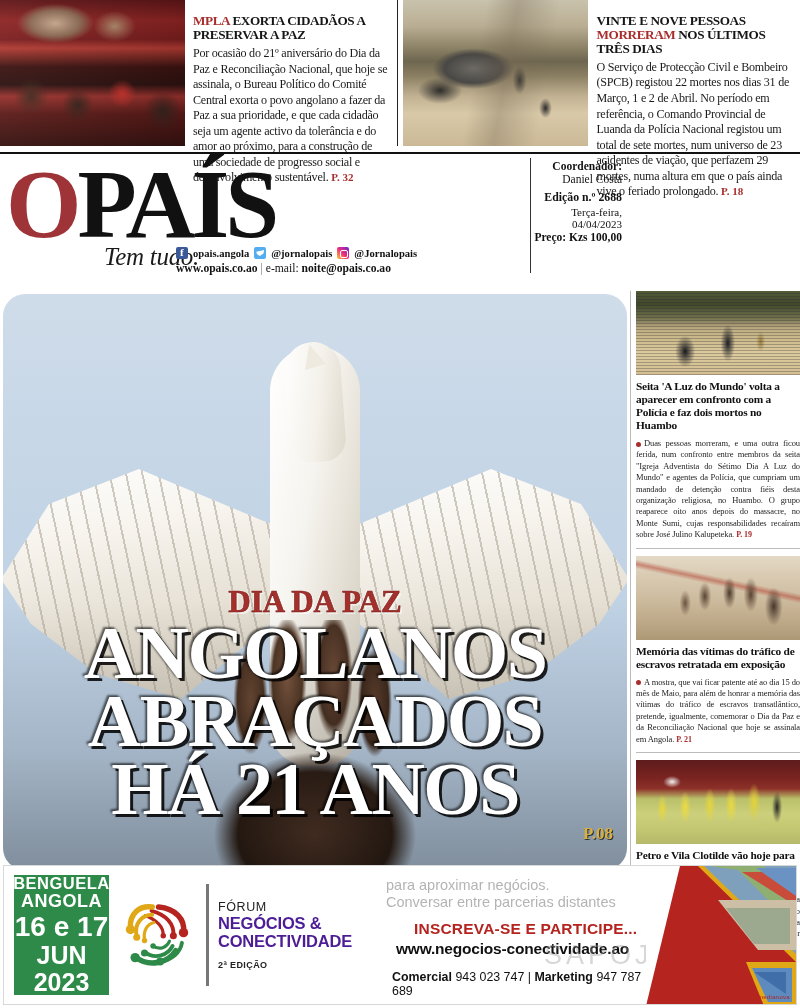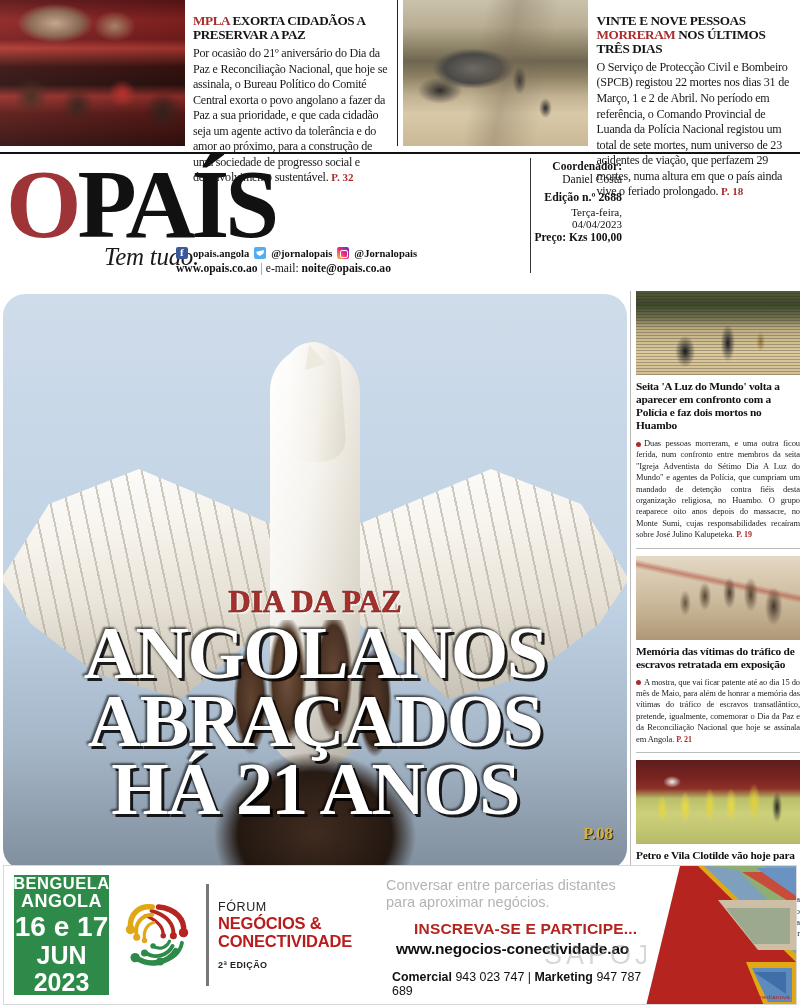--- a/index.html
+++ b/index.html
@@ -232,21 +232,21 @@
 
   .ad-logo { width:95px; display:flex; align-items:center; justify-content:center; }
   .swirl { width:78px; height:78px; position:relative; }
   .ad-forum { width:170px; display:flex; flex-direction:column; justify-content:center;
               padding-left:14px; position:relative; }
   .ad-forum::before { content:""; position:absolute; left:2px; top:18px; bottom:18px;
                       width:3px; background:#777; }
   .ad-forum .f1 { font-family:"Liberation Sans",sans-serif; font-size:12.5px; color:#222;
                   letter-spacing:0.6px; }
   .ad-forum .f2 { font-family:"Liberation Sans",sans-serif; font-weight:bold; font-size:16.5px;
-                  color:#b91c1c; letter-spacing:-0.2px; line-height:1.12; }
+                  color:#4c1d95; letter-spacing:-0.2px; line-height:1.12; }
   .ad-forum .f3 { font-family:"Liberation Sans",sans-serif; font-weight:bold; font-size:9px;
                   color:#222; margin-top:10px; letter-spacing:0.4px; }
   .ad-copy { flex:1; padding:11px 0 0 12px; position:relative; }
   .ad-copy .c1 { font-family:"Liberation Sans",sans-serif; font-size:14.5px; color:#b4b4b4;
                  line-height:1.15; }
   .ad-copy .c2 { font-family:"Liberation Sans",sans-serif; font-weight:bold; font-size:15.5px;
                  color:#b5231f; margin:10px 0 0 28px; letter-spacing:0.2px; }
   .ad-copy .c3 { font-family:"Liberation Sans",sans-serif; font-weight:bold; font-size:15.5px;
                  color:#111; margin:2px 0 0 10px; letter-spacing:-0.2px; }
   .ad-copy .c4 { font-family:"Liberation Sans",sans-serif; font-size:12.4px; color:#111;
@@ -431,22 +431,22 @@
     </div>
 
     <div class="ad-forum">
       <div class="f1">FÓRUM</div>
       <div class="f2">NEGÓCIOS &amp;</div>
       <div class="f2">CONECTIVIDADE</div>
       <div class="f3">2ª EDIÇÃO</div>
     </div>
 
     <div class="ad-copy">
+      <div class="c1">para aproximar negócios.</div>
       <div class="c1">Conversar entre parcerias distantes</div>
-      <div class="c1">para aproximar negócios.</div>
       <div class="c2">INSCREVA-SE E PARTICIPE...</div>
       <div class="c3">www.negocios-conectividade.ao</div>
       <div class="c4">
         <b>Comercial</b>
         <span>943 023 747</span>
         <span>|</span>
         <b>Marketing</b>
         <span>947 787 689</span>
       </div>
       <div class="c5">

